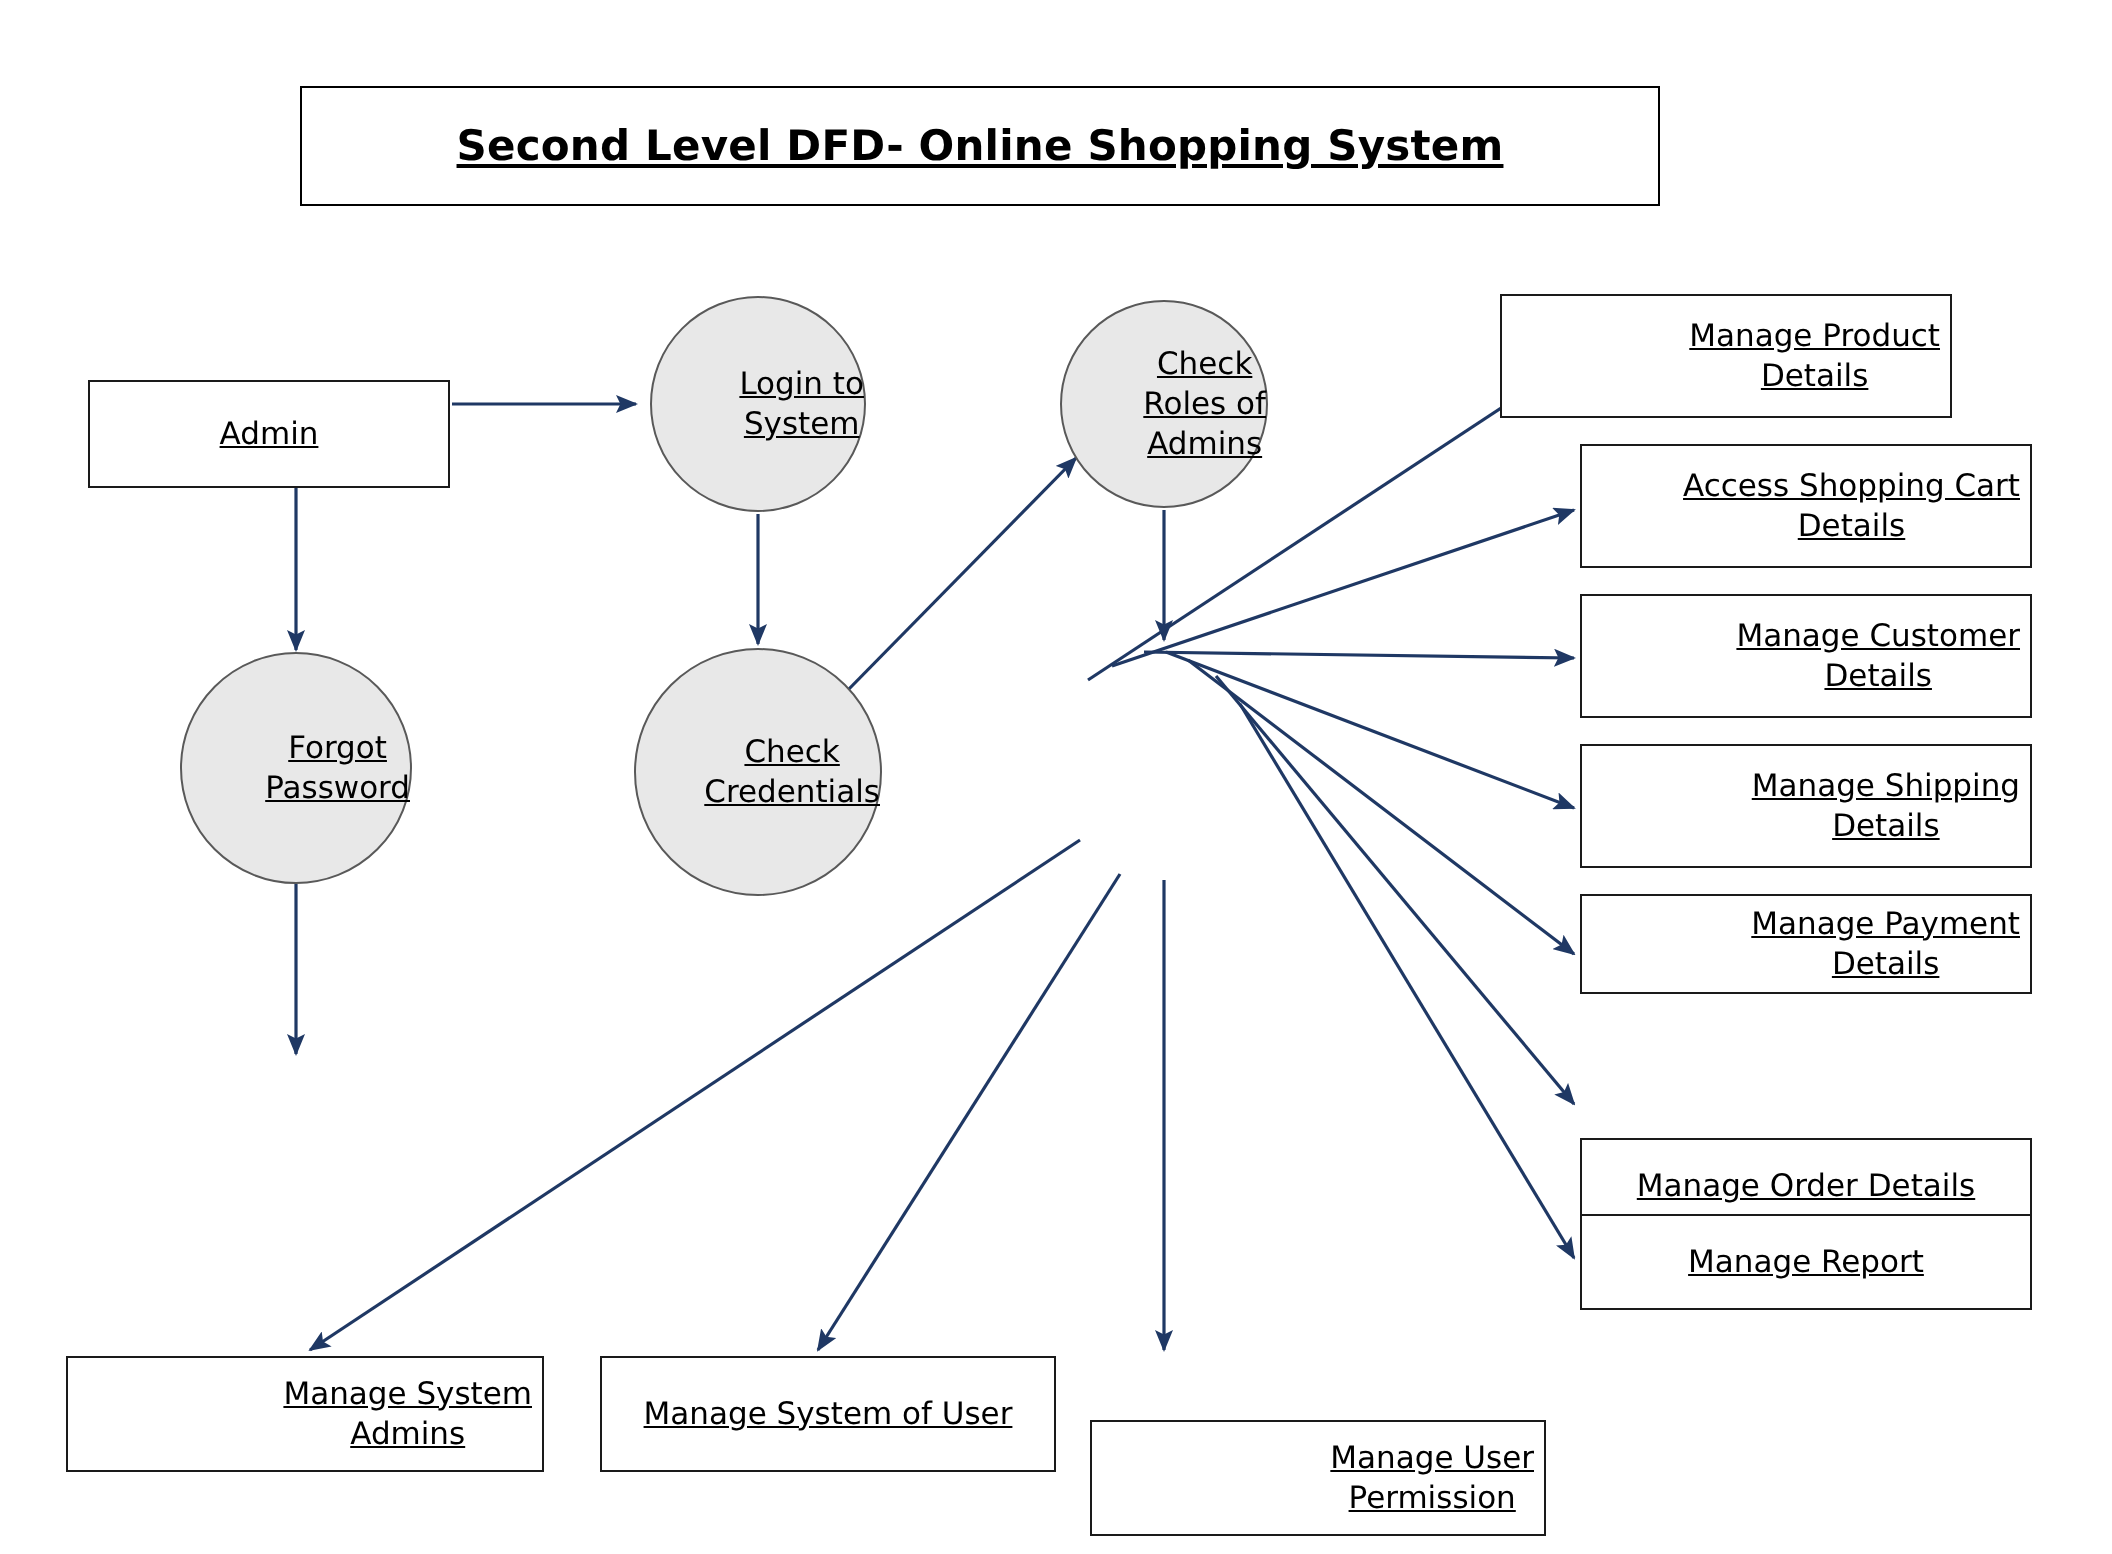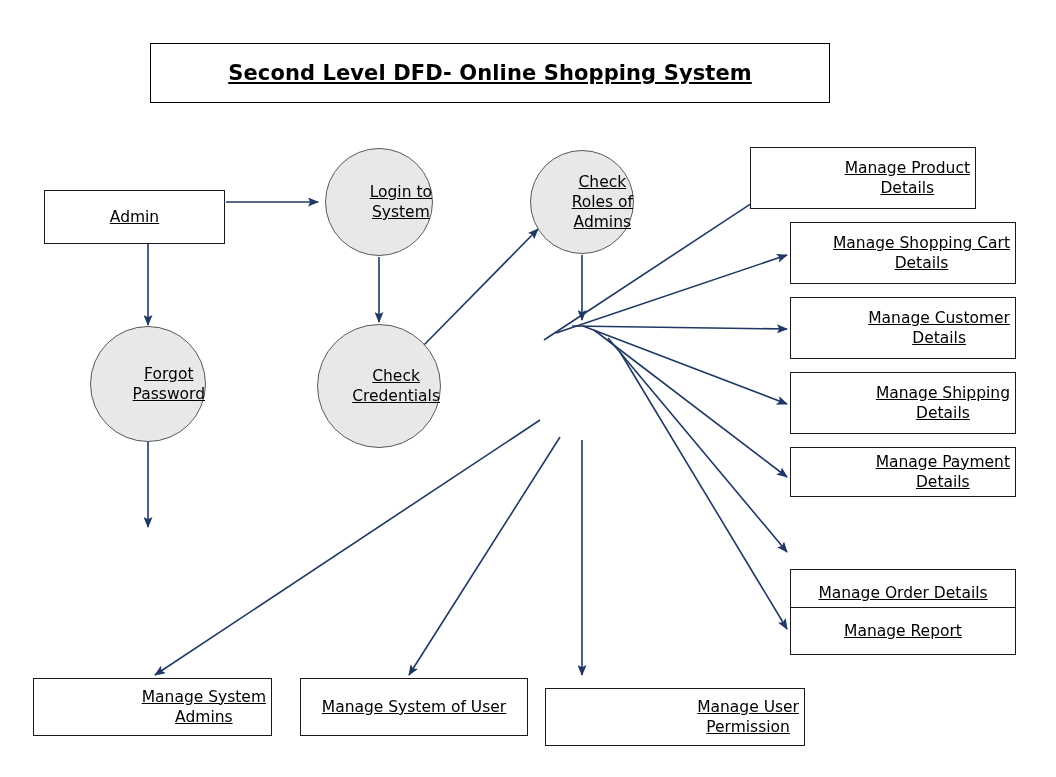--- a/index.html
+++ b/index.html
@@ -143,21 +143,21 @@
 
   <div class="node rect-box" style="left:750px; top:147px; width:226px; height:62px;">
     <div>
       <span>Manage Product</span>
       <span>Details</span>
     </div>
   </div>
 
   <div class="node rect-box" style="left:790px; top:222px; width:226px; height:62px;">
     <div>
-      <span>Manage Shopping Cart</span>
+      <span>Access Shopping Cart</span>
       <span>Details</span>
     </div>
   </div>
 
   <div class="node rect-box" style="left:790px; top:297px; width:226px; height:62px;">
     <div>
       <span>Manage Customer</span>
       <span>Details</span>
     </div>
   </div>
@@ -188,20 +188,20 @@
     <div>
       <span>Manage System</span>
       <span>Admins</span>
     </div>
   </div>
 
   <div class="node rect-box" style="left:300px; top:678px; width:228px; height:58px;">
     <span>Manage System of User</span>
   </div>
 
-  <div class="node rect-box" style="left:545px; top:688px; width:260px; height:58px;">
+  <div class="node rect-box" style="left:545px; top:710px; width:228px; height:58px;">
     <div>
       <span>Manage User</span>
       <span>Permission</span>
     </div>
   </div>
 
 </div>
 
 </body></html>

